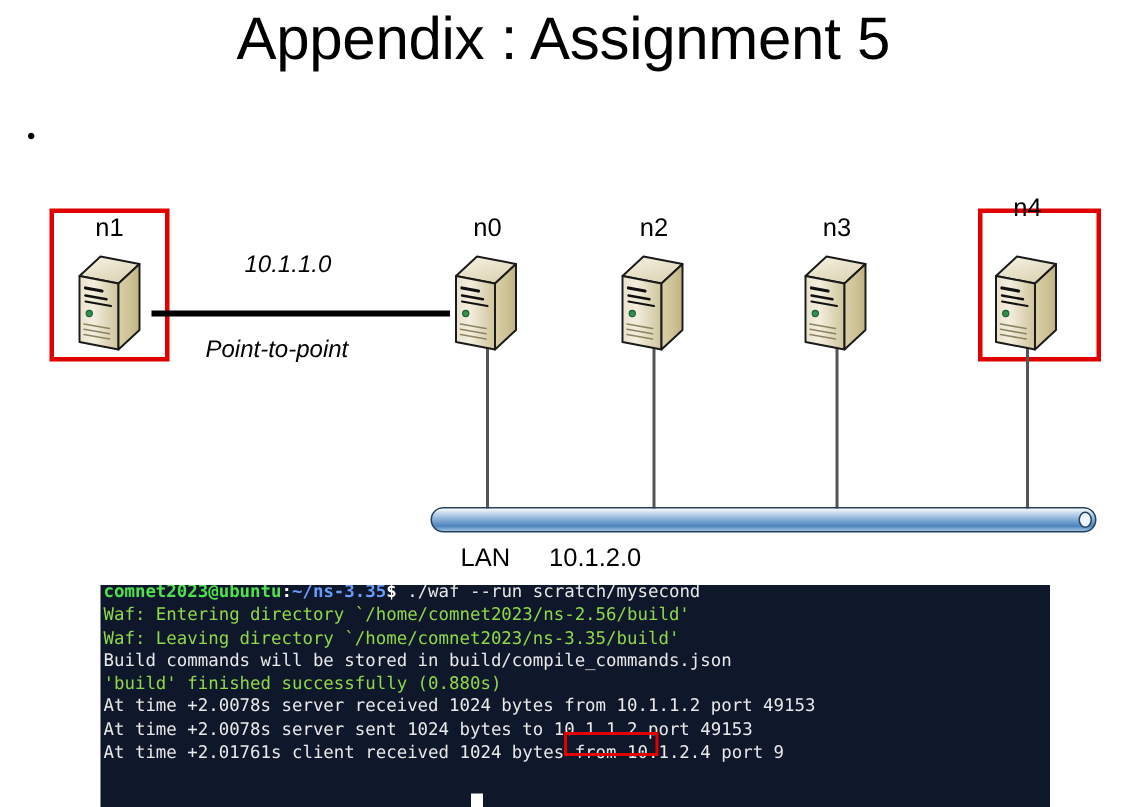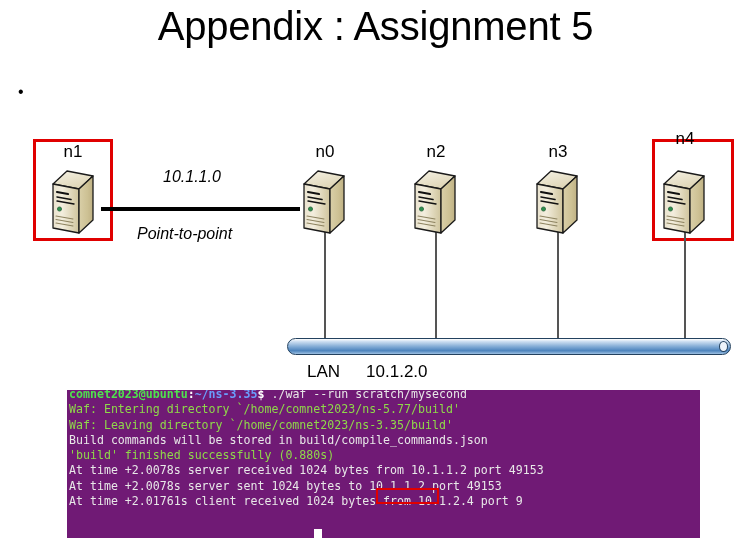--- a/index.html
+++ b/index.html
@@ -134,21 +134,21 @@
   }
   #lan-caption .sp { display: inline-block; width: 26px; }
 
   
   #terminal {
     position: absolute;
     left: 67px;
     top: 390px;
     width: 633px;
     height: 148px;
-    background: #701a75;
+    background: #0f172a;
     overflow: hidden;
     font-family: "DejaVu Sans Mono", "Liberation Mono", monospace;
     font-size: 11.6px;
     line-height: 15.3px;
     padding: 0;
   }
   .term-line {
     position: relative;
     white-space: pre;
     padding-left: 2px;
@@ -268,21 +268,21 @@
 
 <div id="lan-bus">
   <div id="lan-bus-cap"></div>
 </div>
 <div id="lan-caption"><span>LAN</span><span class="sp"></span><span>10.1.2.0</span></div>
 
 <div id="terminal">
 
   <div class="term-line" id="term-first"><span class="c-green">comnet2023@ubuntu</span><span class="c-white">:</span><span class="c-blue">~/ns-3.35</span><span class="c-white">$</span><span class="c-out"> ./waf --run scratch/mysecond</span></div>
 
-  <div class="term-line c-waf">Waf: Entering directory `/home/comnet2023/ns-5.77/build'</div>
+  <div class="term-line c-waf">Waf: Entering directory `/home/comnet2023/ns-2.56/build'</div>
   <div class="term-line c-waf">Waf: Leaving directory `/home/comnet2023/ns-3.35/build'</div>
   <div class="term-line c-out">Build commands will be stored in build/compile_commands.json</div>
   <div class="term-line c-waf">'build' finished successfully (0.880s)</div>
 
   <div class="term-line c-out">At time +2.0078s server received 1024 bytes from 10.1.1.2 port 49153</div>
   <div class="term-line c-out">At time +2.0078s server sent 1024 bytes to 10.1.1.2 port 49153</div>
   <div class="term-line c-out">At time +2.01761s client received 1024 bytes from 10.1.2.4 port 9</div>
 
   <div id="ip-highlight" style="top:98px;"></div>
   <div id="term-cursor"></div>

